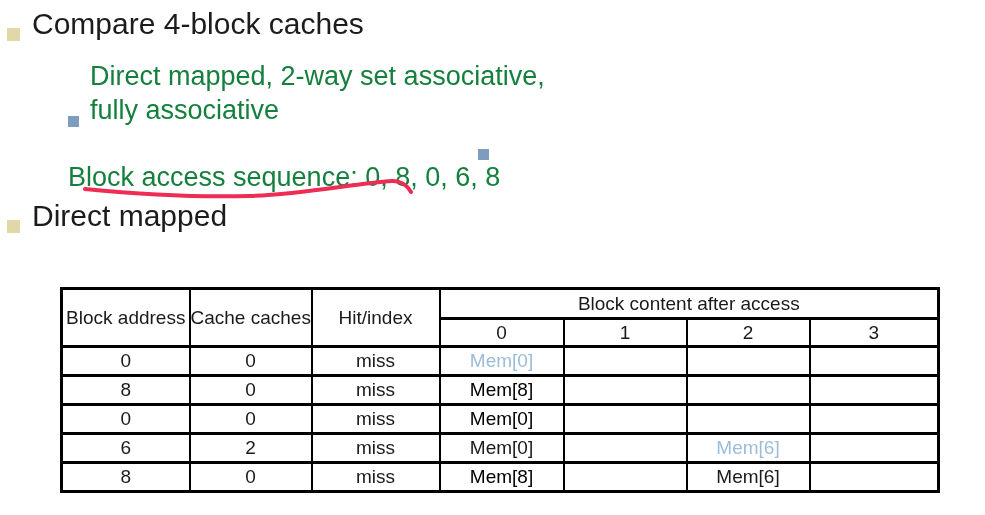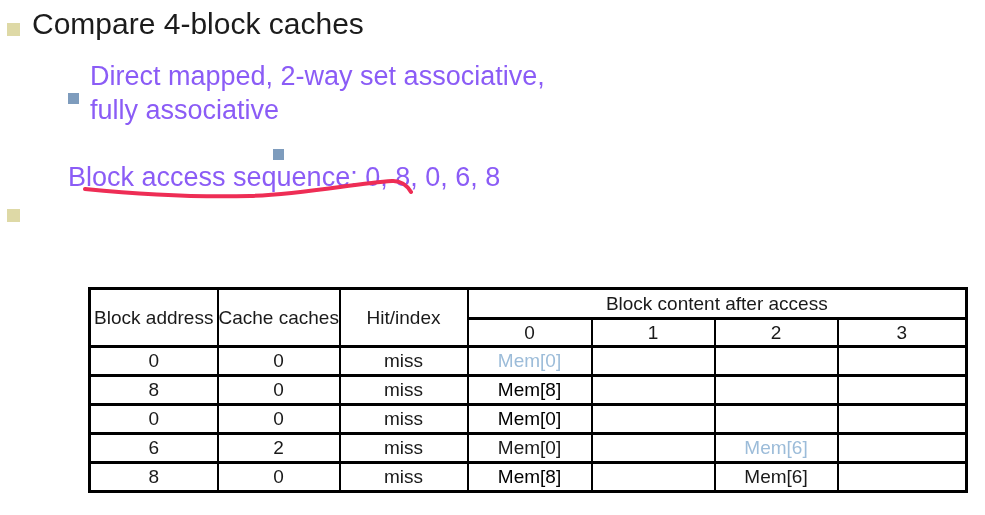--- a/index.html
+++ b/index.html
@@ -3,43 +3,42 @@
 <meta charset="utf-8">
 <style>
   html,body{margin:0;padding:0;}
   body{
     width:985px;height:515px;background:#ffffff;
     font-family:"Liberation Sans", sans-serif;
     color:#1a1a1a;position:relative;overflow:hidden;
   }
   .canvas{position:absolute;left:0;top:0;width:985px;height:515px;background:#ffffff;}
 
-  .bullet-row{position:absolute;display:flex;align-items:center;}
+  .bullet-row{position:absolute;display:flex;align-items:flex-end;}
   .sq{flex:0 0 auto;display:inline-block;}
   .sq-l1{width:13px;height:13px;background:#ded9a6;margin-top:11px;margin-right:12px;}
   .sq-l2{width:11px;height:11px;background:#7e9cbd;margin-top:10px;margin-right:11px;}
 
   .l1-text{font-size:30px;line-height:35px;color:#1c1c1c;}
-  .l2-text{font-size:27px;line-height:34px;color:#8b5cf6;}
+  .l2-text{font-size:27px;line-height:34px;color:#15803d;}
 
   #bullet-compare{left:7px;top:6px;}
   #bullet-types{left:68px;top:59px;}
   #bullet-types .l2-text{width:500px;}
   #bullet-sequence{left:68px;top:139px;flex-direction:column;}
   #bullet-direct{left:7px;top:198px;}
 
   #underline-svg{position:absolute;left:76px;top:176px;}
 
   #cache-table{
     position:absolute;left:60px;top:287px;
     border-collapse:collapse;table-layout:fixed;
     width:877px;
     border:3px solid #000;
     font-size:19px;
-    margin-left:28px;
   }
   #cache-table th,#cache-table td{
     border-left:2px solid #000;border-right:2px solid #000;
     border-top:3px solid #000;border-bottom:3px solid #000;
     text-align:center;vertical-align:middle;
     padding:0;font-weight:normal;line-height:1.15;
     overflow:hidden;white-space:nowrap;
   }
   .hrow1{height:30px;}
   .hrow2{height:28px;}
@@ -67,20 +66,21 @@
     <span class="sq sq-l2"></span>
     <span class="l2-text">Block access sequence: 0, 8, 0, 6, 8</span>
   </div>
 
   <svg id="underline-svg" width="345" height="30" viewBox="0 0 345 30">
     <path d="M 9 13 C 70 19, 120 21.5, 174 20 C 230 18, 280 7, 316 5 C 324 4.5, 331 9, 335 16" fill="none" stroke="#ee2d55" stroke-width="4" stroke-linecap="round"></path>
   </svg>
 
   <div class="bullet-row" id="bullet-direct">
     <span class="sq sq-l1"></span>
+    <span class="l1-text">Direct mapped</span>
   </div>
 
   <table id="cache-table">
     <colgroup>
       <col style="width:128px">
         <col style="width:122px">
         <col style="width:128px">
       <col style="width:124px">
         <col style="width:123px">
         <col style="width:123px">

